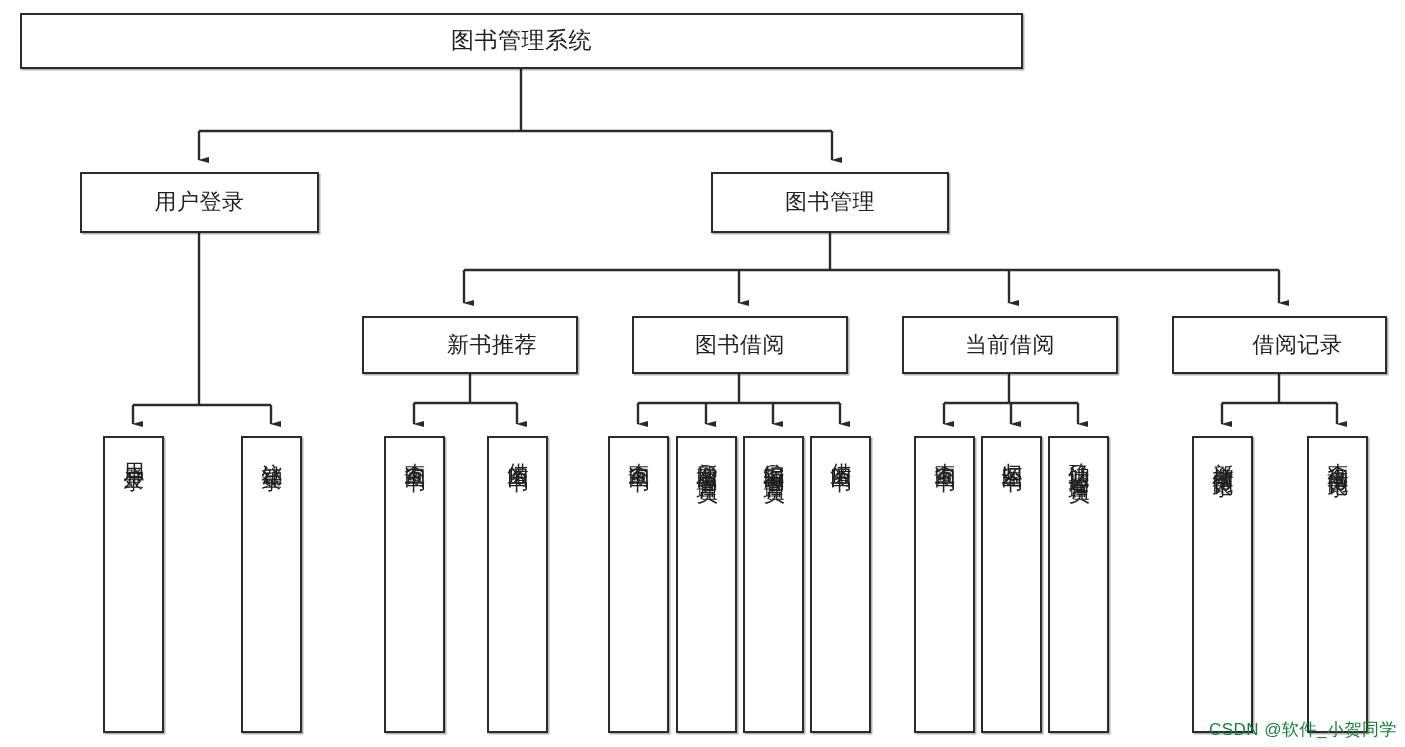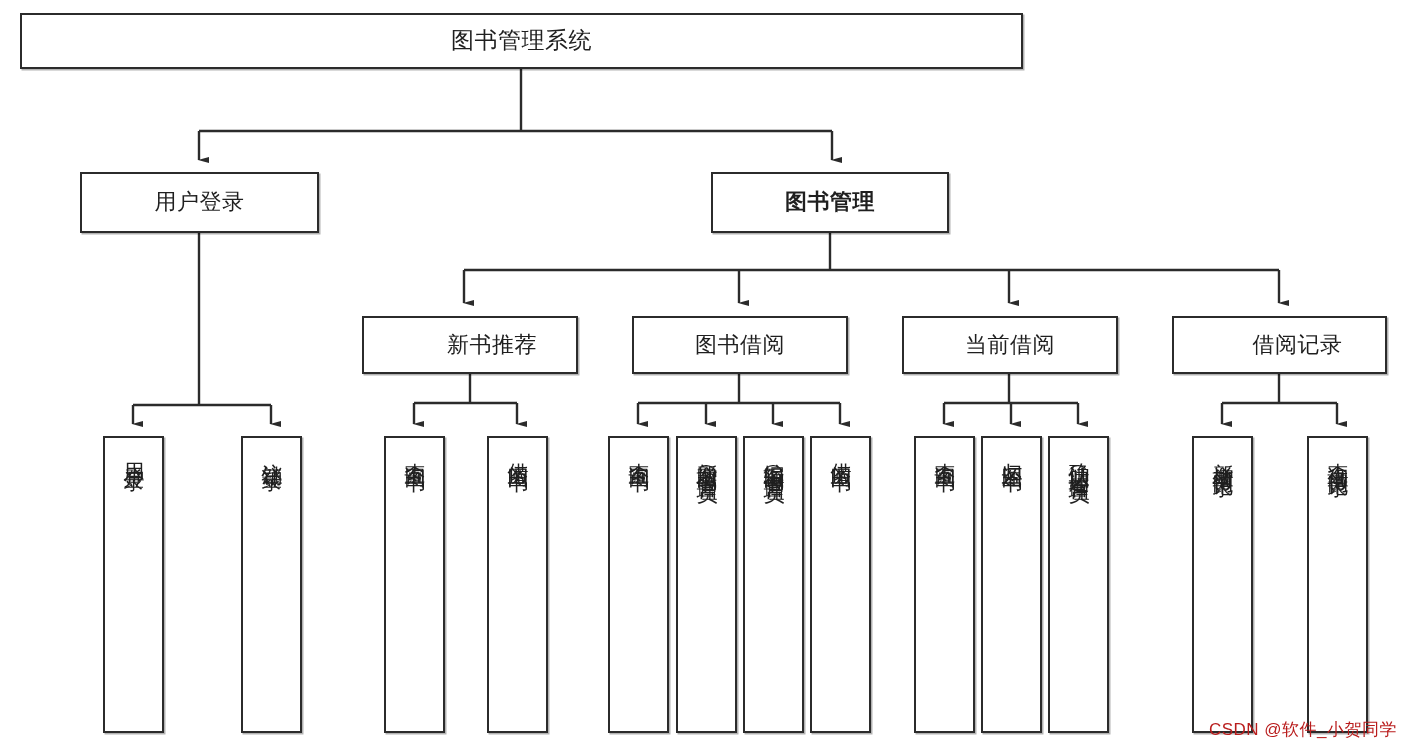--- a/index.html
+++ b/index.html
@@ -59,21 +59,21 @@
     line-height: 1.18;
     letter-spacing: 3px;
     white-space: nowrap;
     text-align: left;
   }
   .watermark {
     position: absolute;
     right: 8px;
     bottom: 6px;
     font-size: 17px;
-    color: #b91c1c;
+    color: #15803d;
     letter-spacing: 0.5px;
     white-space: nowrap;
     user-select: none;
   }
 </style>
 </head>
 <body>
 
 <div id="stage">
 
@@ -128,21 +128,21 @@
   </svg>
 
   <div class="node horiz root" style="left:20px; top:13px; width:1003px; height:56px;">
     <span class="label">图书管理系统</span>
   </div>
 
   <div class="node horiz" style="left:80px; top:172px; width:239px; height:61px;">
     <span class="label">用户登录</span>
   </div>
 
-  <div class="node horiz" style="left:711px; top:172px; width:238px; height:61px;font-weight:bold;">
+  <div class="node horiz" style="left:711px; top:172px; width:238px; height:61px;">
     <span class="label">图书管理</span>
   </div>
 
   <div class="node horiz" style="left:362px; top:316px; width:216px; height:58px;padding-left:44px;">
     <span class="label">新书推荐</span>
   </div>
 
   <div class="node horiz" style="left:632px; top:316px; width:216px; height:58px;justify-content:center;">
     <span class="label">图书借阅</span>
   </div>

